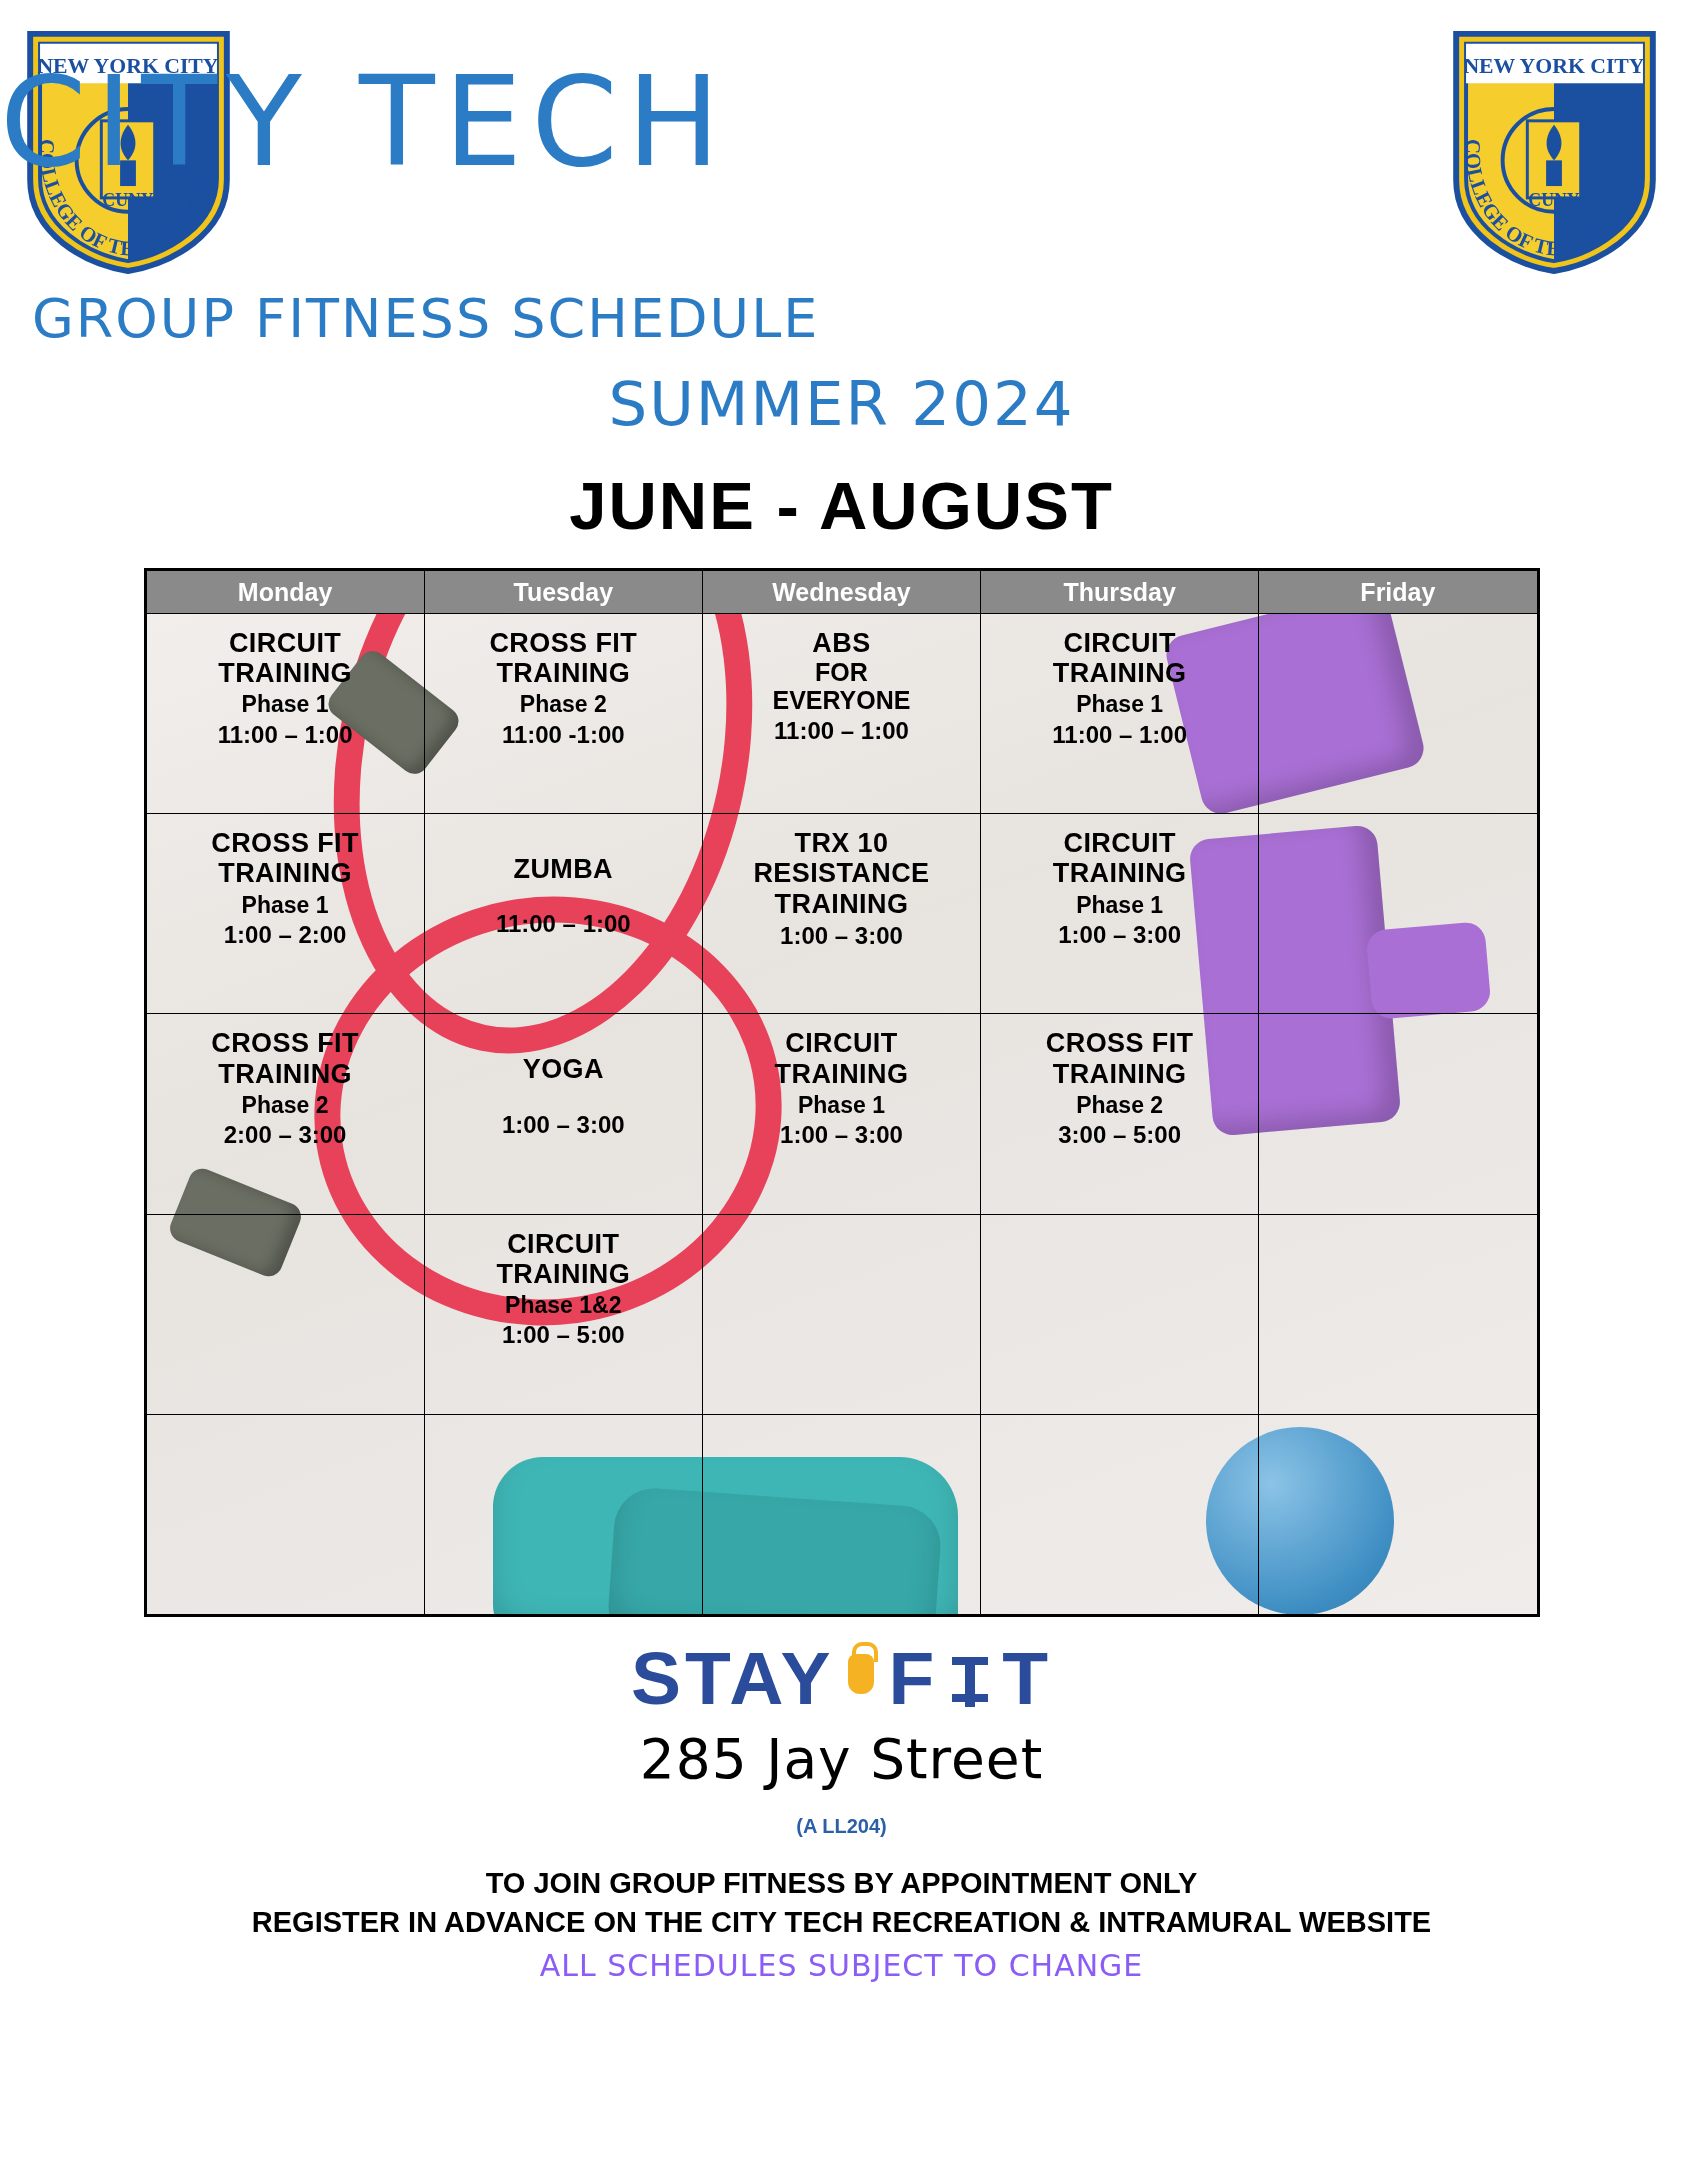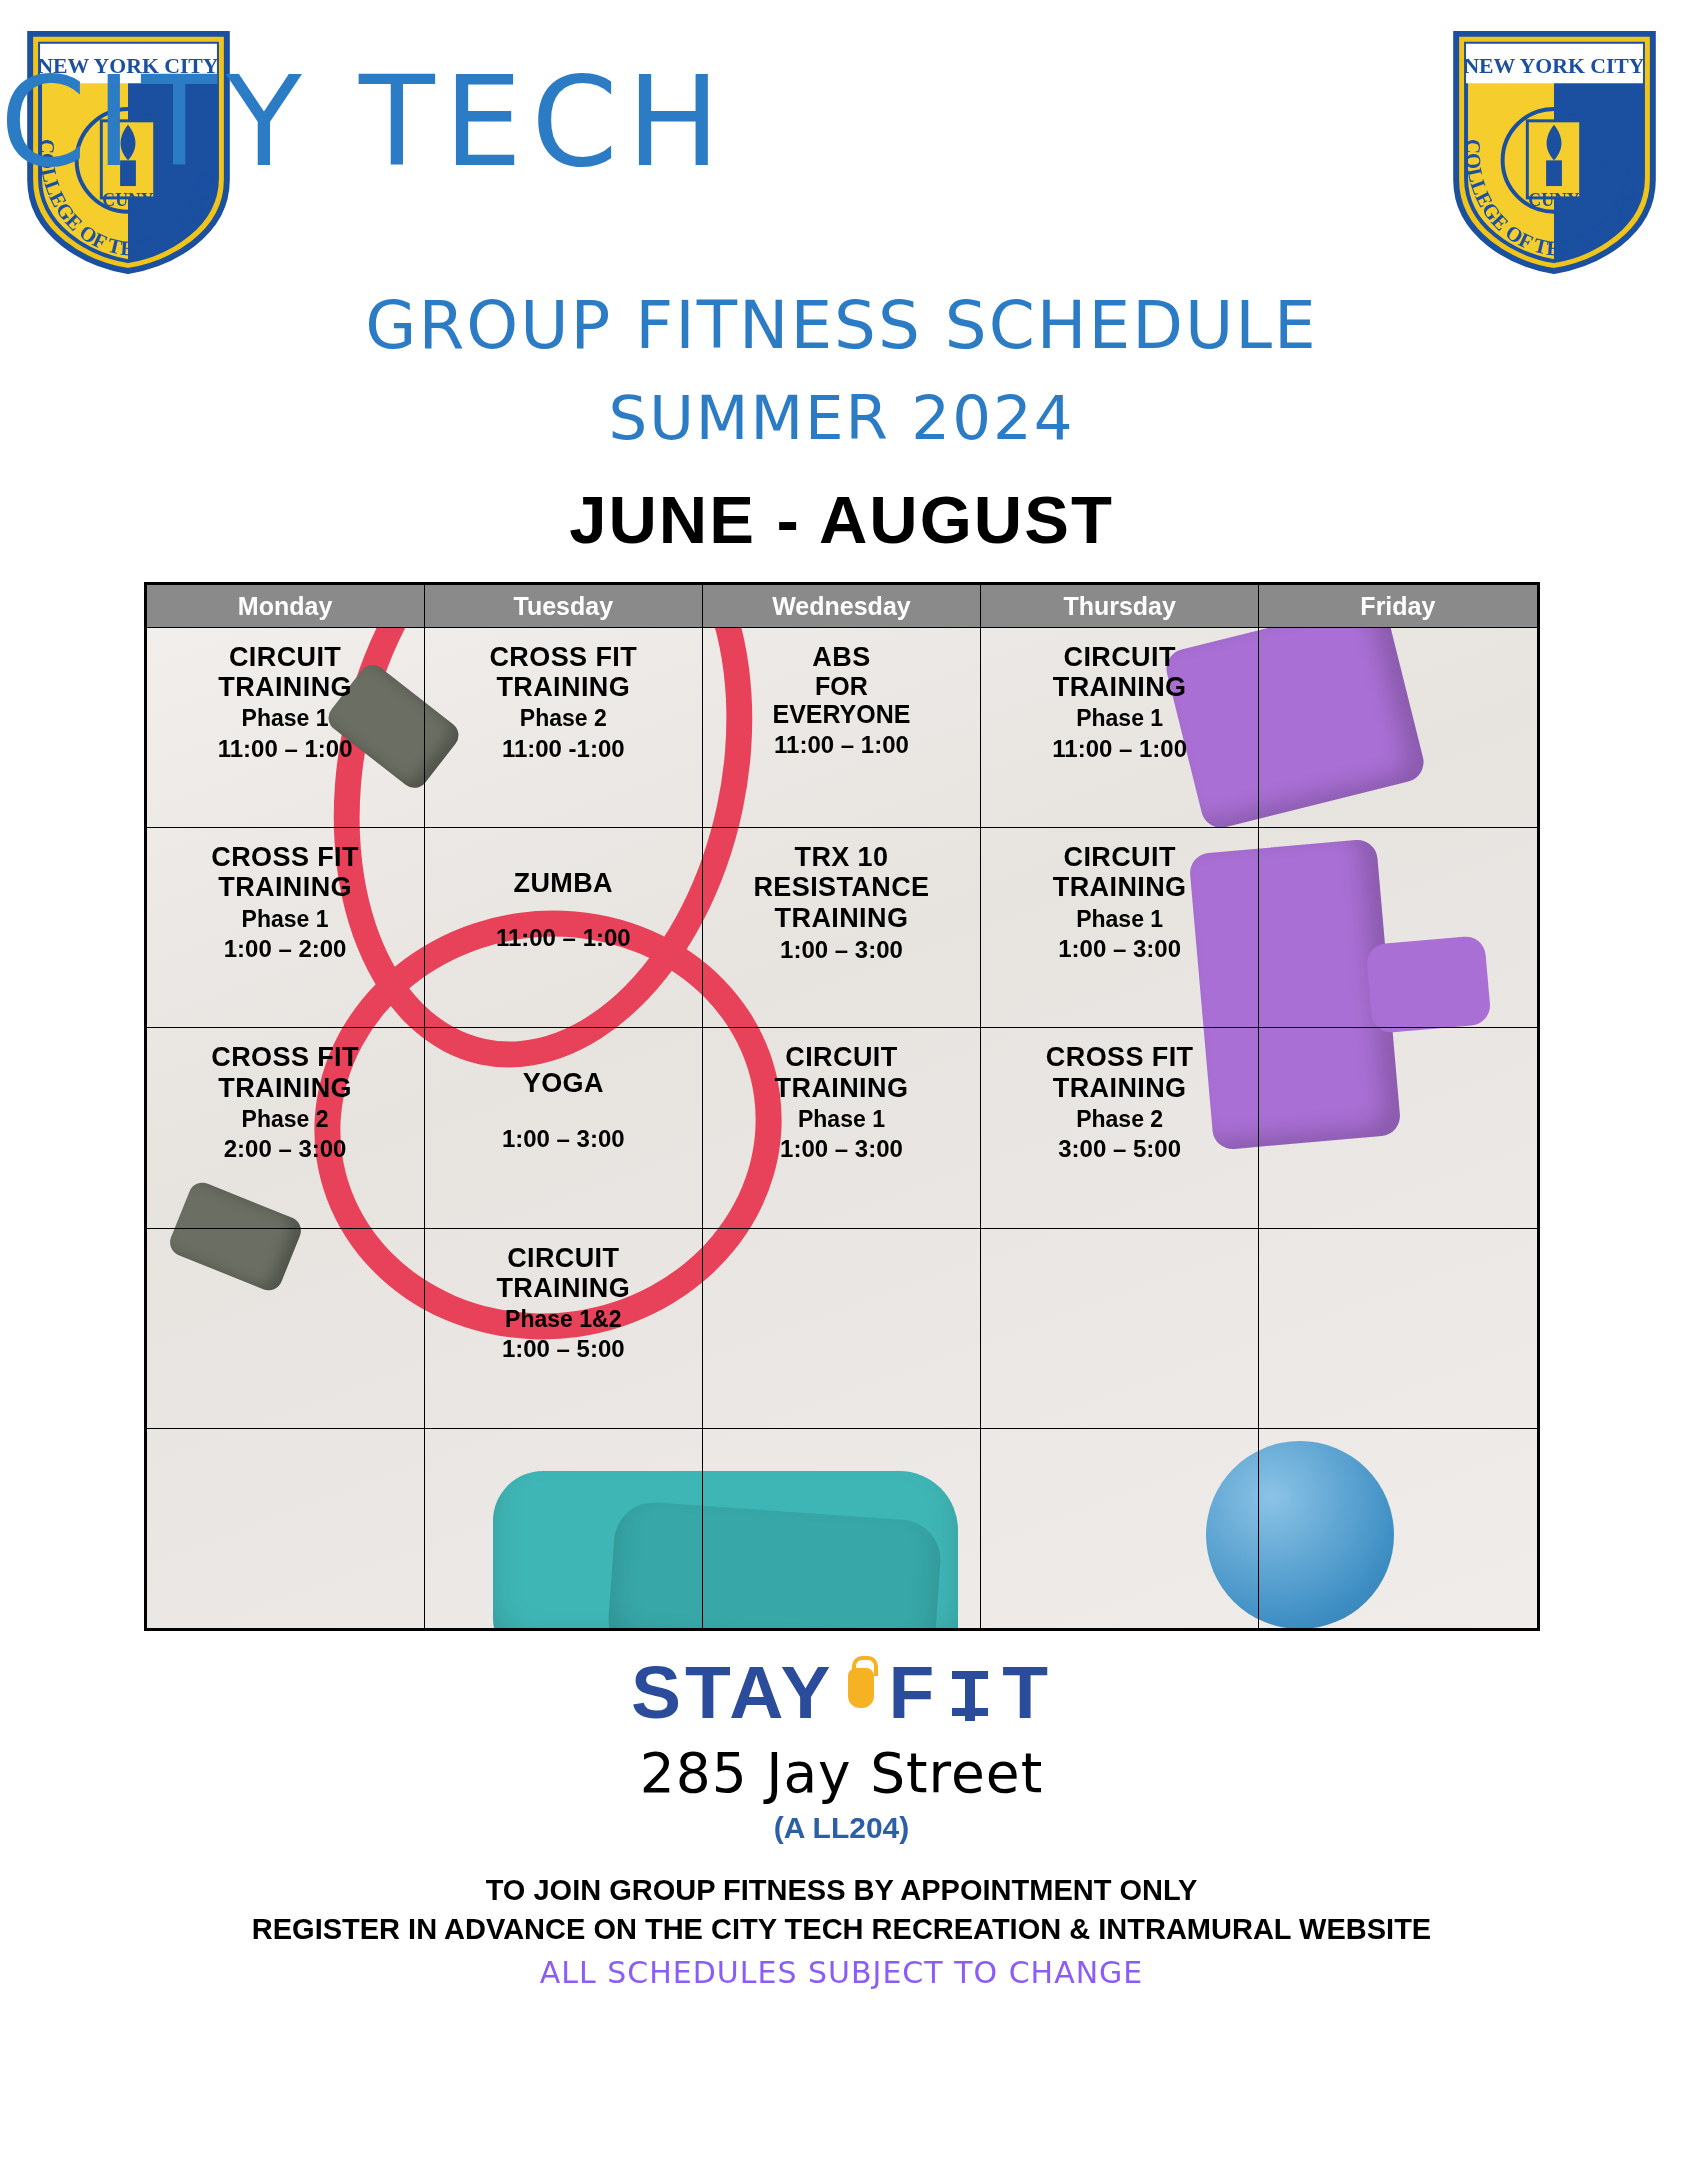--- a/index.html
+++ b/index.html
@@ -51,26 +51,27 @@
     width: 100%;
     text-align: left;
     font-family: "DejaVu Sans", sans-serif;
     font-size: 124px;
     letter-spacing: 9px;
     color: #2b7cc4;
     font-weight: 400;
   }
 
   .title-sub {
-    text-align: center;
+    text-align: left;
     font-family: "DejaVu Sans", sans-serif;
-    font-size: 66px;
+    font-size: 54px;
     color: #2b7cc4;
     letter-spacing: 2px;
     margin-top: -10px;
+    padding-left: 32px;
   }
   .title-sub2 {
     text-align: center;
     font-family: "DejaVu Sans", sans-serif;
     font-size: 61px;
     color: #2b7cc4;
     letter-spacing: 2px;
     margin-top: 18px;
   }
   .title-months {
@@ -317,24 +318,24 @@
 
   .address {
     font-family: "DejaVu Sans", sans-serif;
     font-size: 55px;
     color: #000;
     margin-top: 6px;
     letter-spacing: 1px;
   }
   .room {
     font-family: "Liberation Sans", sans-serif;
-    font-size: 30px;
+    font-size: 20px;
     font-weight: bold;
     color: #2b5fa8;
-    margin-top: 6px;
+    margin-top: 24px;
   }
   .note1 {
     font-size: 29px;
     font-weight: bold;
     color: #000;
     margin-top: 26px;
     line-height: 1.35;
   }
   .note2 {
     font-family: "DejaVu Sans", sans-serif;

